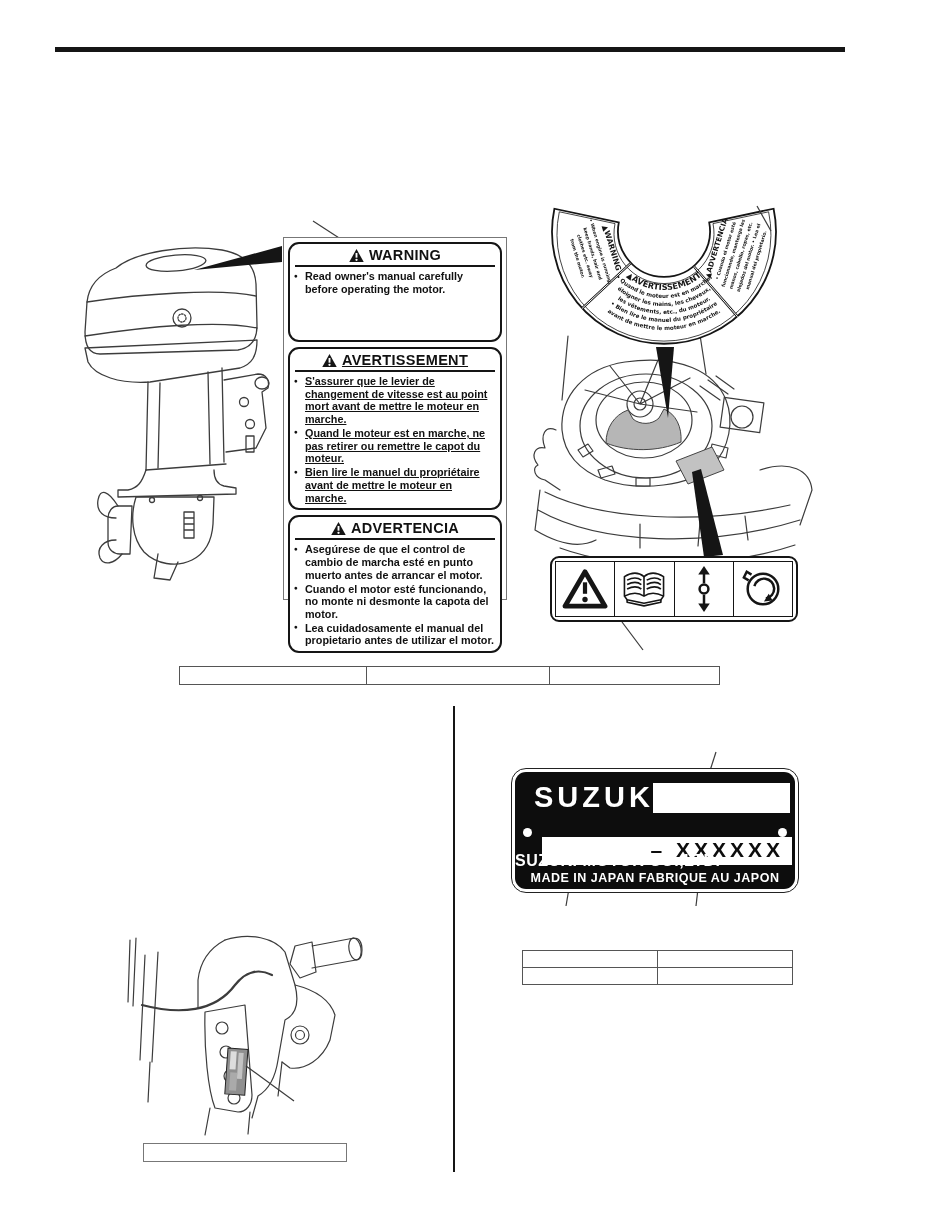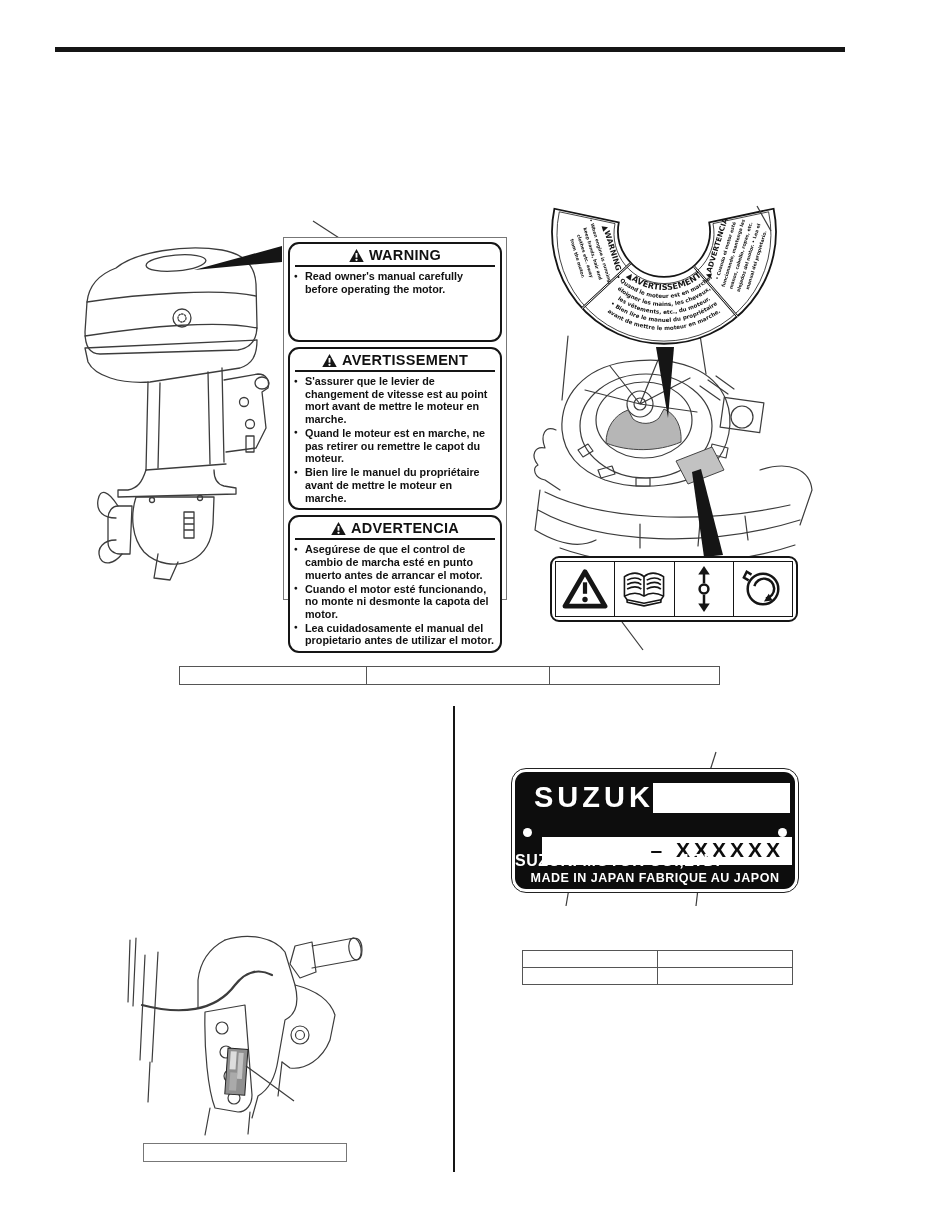--- a/index.html
+++ b/index.html
@@ -245,21 +245,21 @@
           <rect x="8.7" y="5.5" width="2.6" height="6.5" fill="#fff"></rect>
           <circle cx="10" cy="15" r="1.6" fill="#fff"></circle>
         </svg>
         <span>WARNING</span>
       </div>
       <ul>
         <li>Read owner's manual carefully before operating the motor.</li>
       </ul>
     </div>
 
-    <div class="wsec" style="min-height:112px;">
+    <div class="wsec" style="min-height:112px;text-decoration:underline;">
       <div class="wsec-title">
         <svg class="tri-ic" viewBox="0 0 20 18">
           <path d="M10,0 L20,18 L0,18 Z" fill="#151515"></path>
           <rect x="8.7" y="5.5" width="2.6" height="6.5" fill="#fff"></rect>
           <circle cx="10" cy="15" r="1.6" fill="#fff"></circle>
         </svg>
         <span>AVERTISSEMENT</span>
       </div>
       <ul>
         <li>S'assurer que le levier de changement de vitesse est au point mort avant de mettre le moteur en marche.</li>

